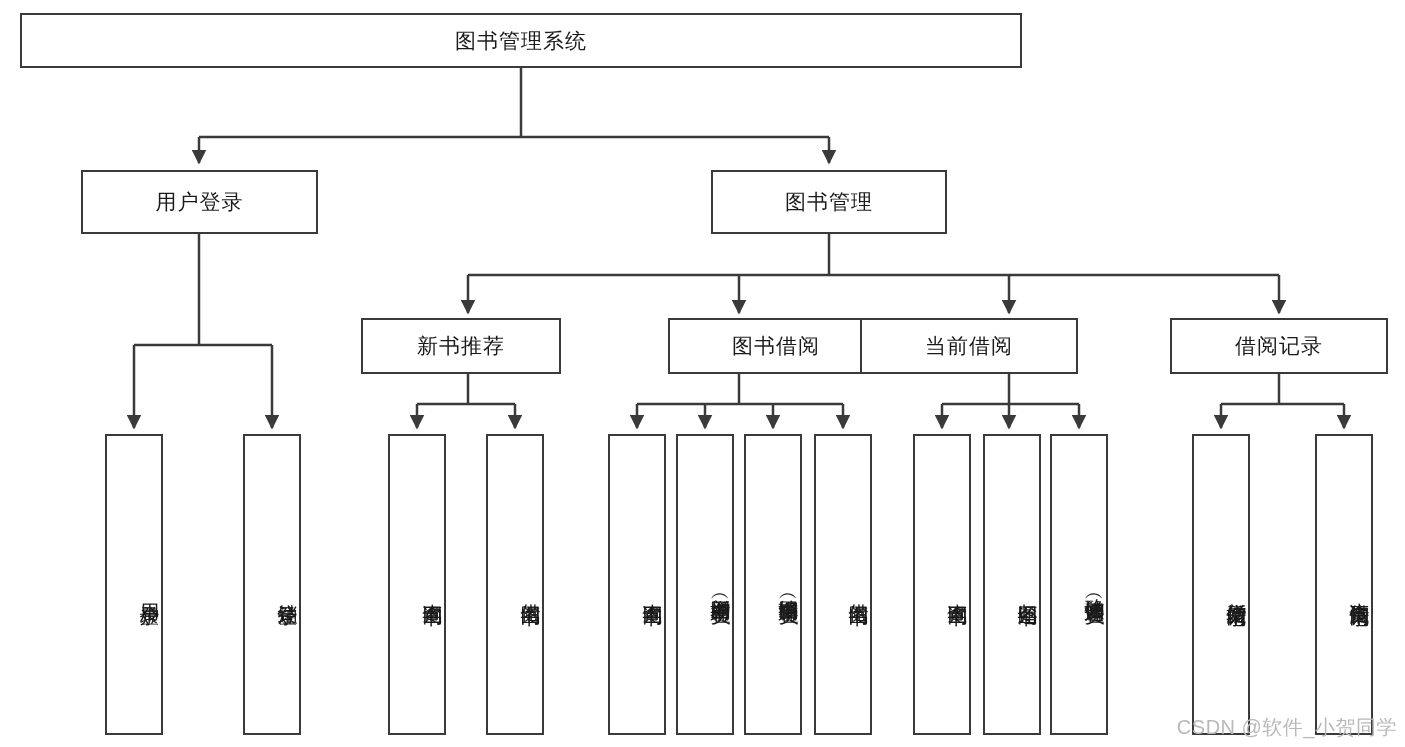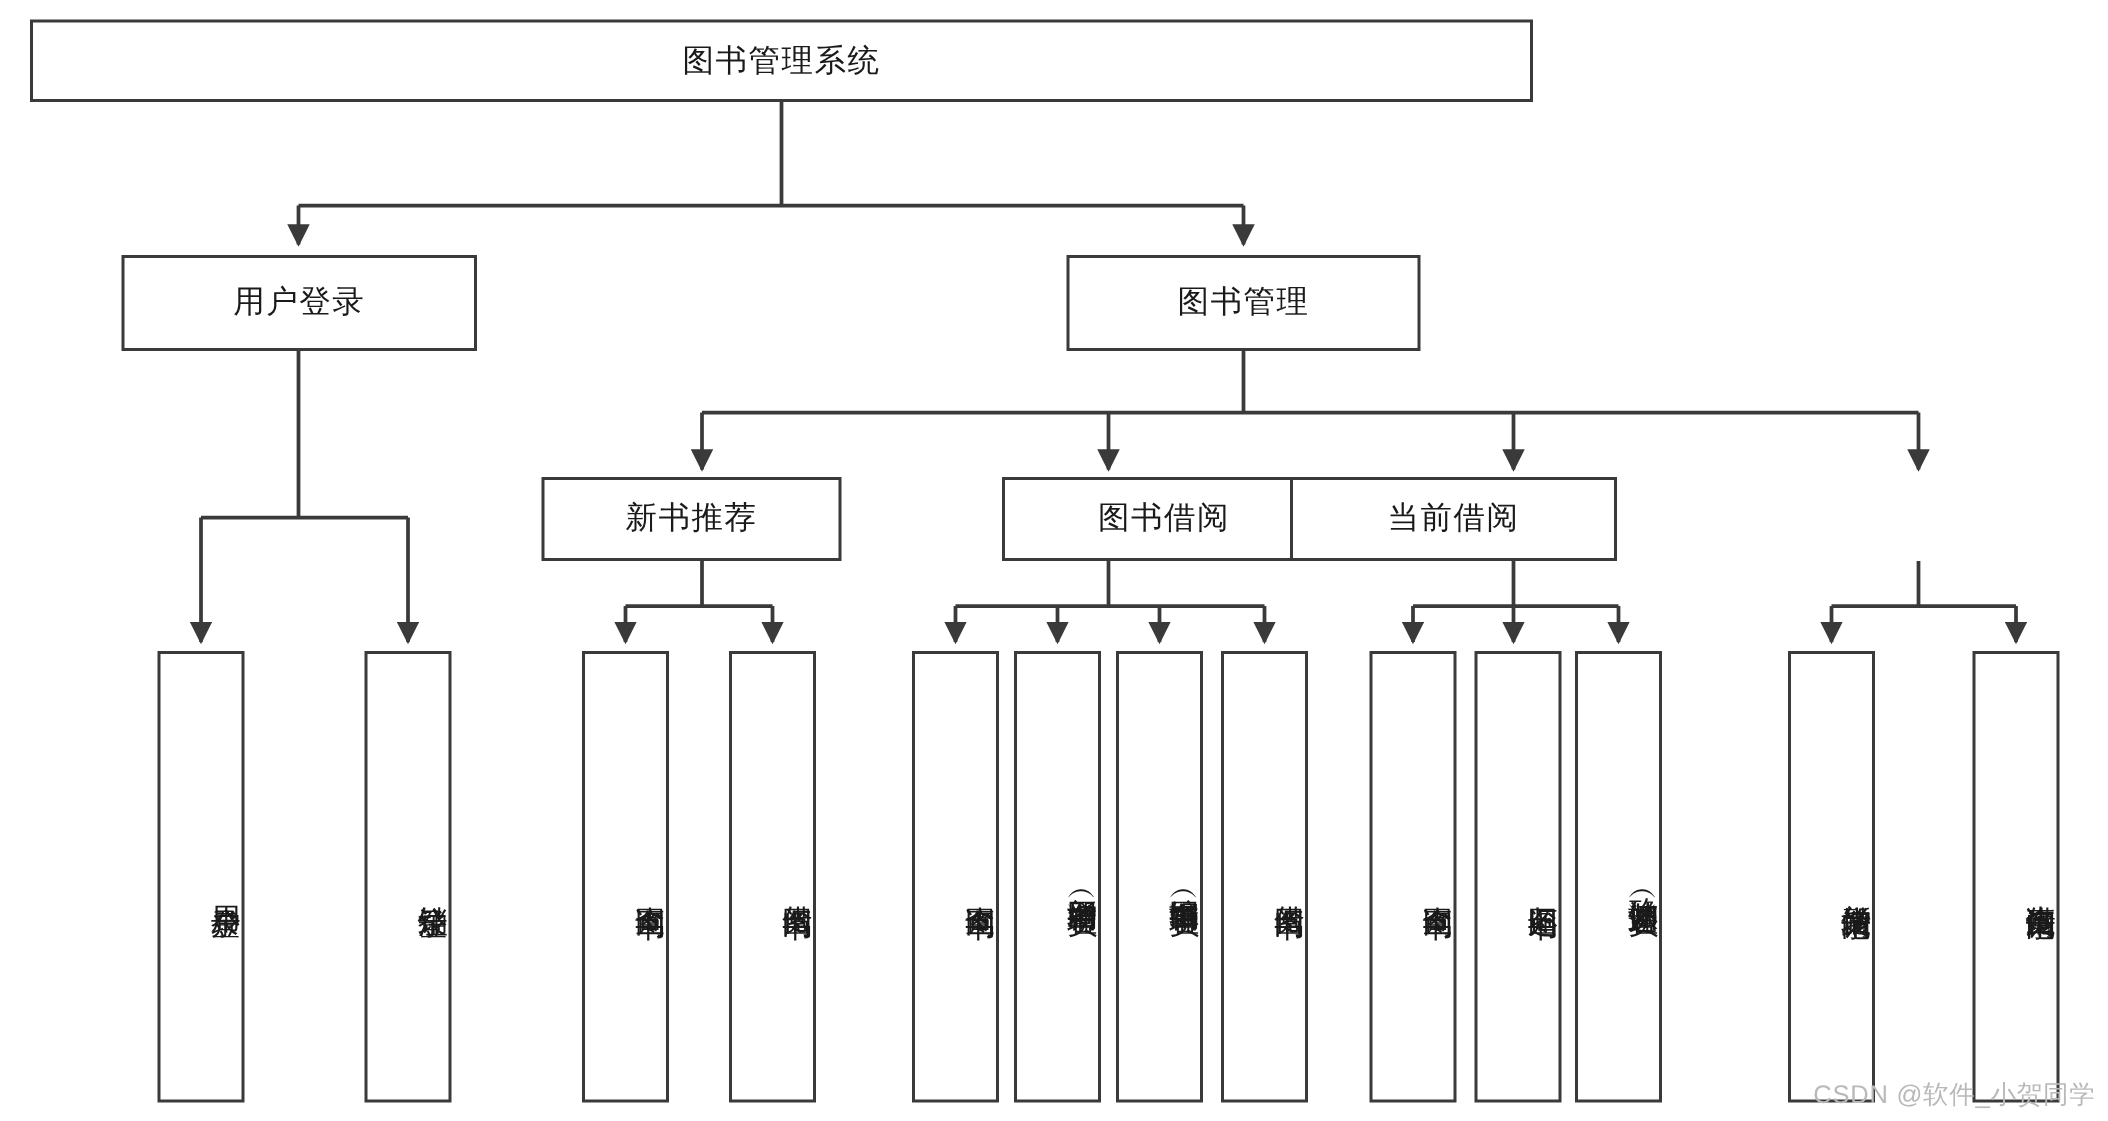--- a/index.html
+++ b/index.html
@@ -53,21 +53,21 @@
     white-space: nowrap;
   }
   .node-v-top {
     align-items: flex-start;
     padding-top: 6px;
   }
   #watermark {
     position: absolute;
     right: 8px;
     bottom: 6px;
-    font-size: 17px;
+    font-size: 20px;
     color: #b9b9b9;
     letter-spacing: 0.5px;
     white-space: nowrap;
     user-select: none;
   }
 </style>
 </head>
 <body>
 
 <div id="diagram-root">
@@ -123,20 +123,21 @@
   </svg>
 
   <div class="node node-h" style="left:20px; top:13px; width:1002px; height:55px;">图书管理系统</div>
 
   <div class="node node-h" style="left:81px; top:170px; width:237px; height:64px;">用户登录</div>
   <div class="node node-h" style="left:711px; top:170px; width:236px; height:64px;">图书管理</div>
 
   <div class="node node-h" style="left:361px; top:318px; width:200px; height:56px;">新书推荐</div>
   <div class="node node-h" style="left:668px; top:318px; width:216px; height:56px;">图书借阅</div>
   <div class="node node-h" style="left:860px; top:318px; width:218px; height:56px;">当前借阅</div>
+  <div class="node node-h" style="left:1170px; top:318px; width:218px; height:56px;">借阅记录</div>
 
   <div class="node node-v" style="left:105px; top:434px; width:58px; height:301px;">用户登录</div>
   <div class="node node-v" style="left:243px; top:434px; width:58px; height:301px;">注销登录</div>
 
   <div class="node node-v" style="left:388px; top:434px; width:58px; height:301px;">查询图书</div>
   <div class="node node-v" style="left:486px; top:434px; width:58px; height:301px;">借阅图书</div>
 
   <div class="node node-v" style="left:608px; top:434px; width:58px; height:301px;">查询图书</div>
   <div class="node node-v node-v-top" style="left:676px; top:434px; width:58px; height:301px;">新增图书（管理员）</div>
   <div class="node node-v node-v-top" style="left:744px; top:434px; width:58px; height:301px;">编辑图书（管理员）</div>

